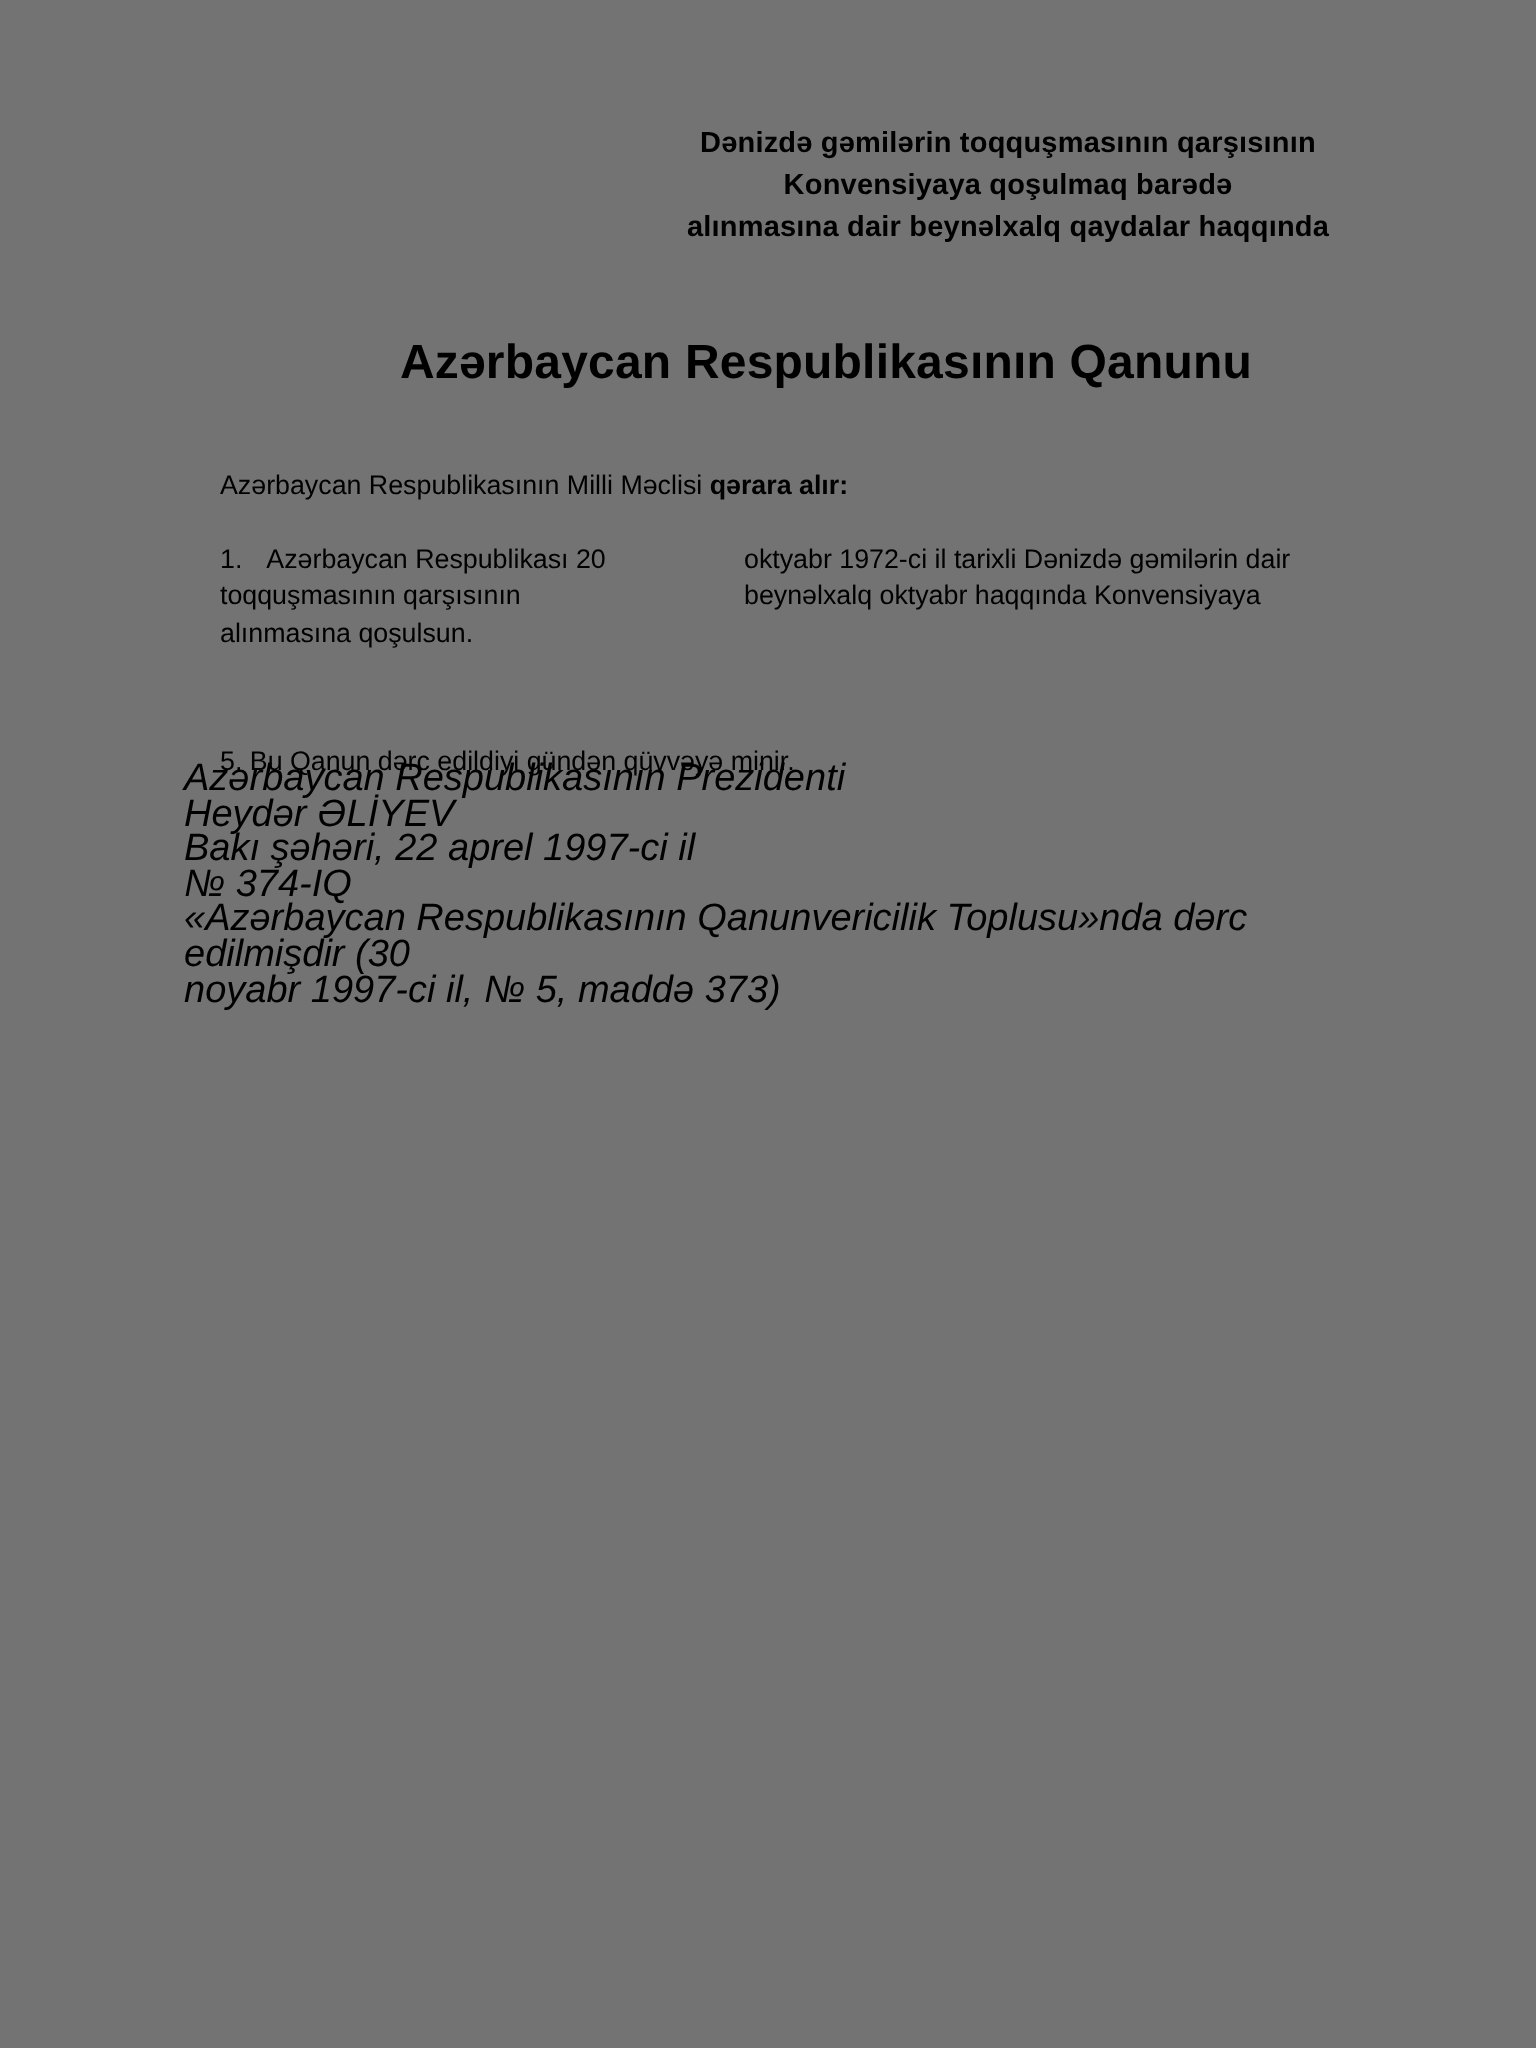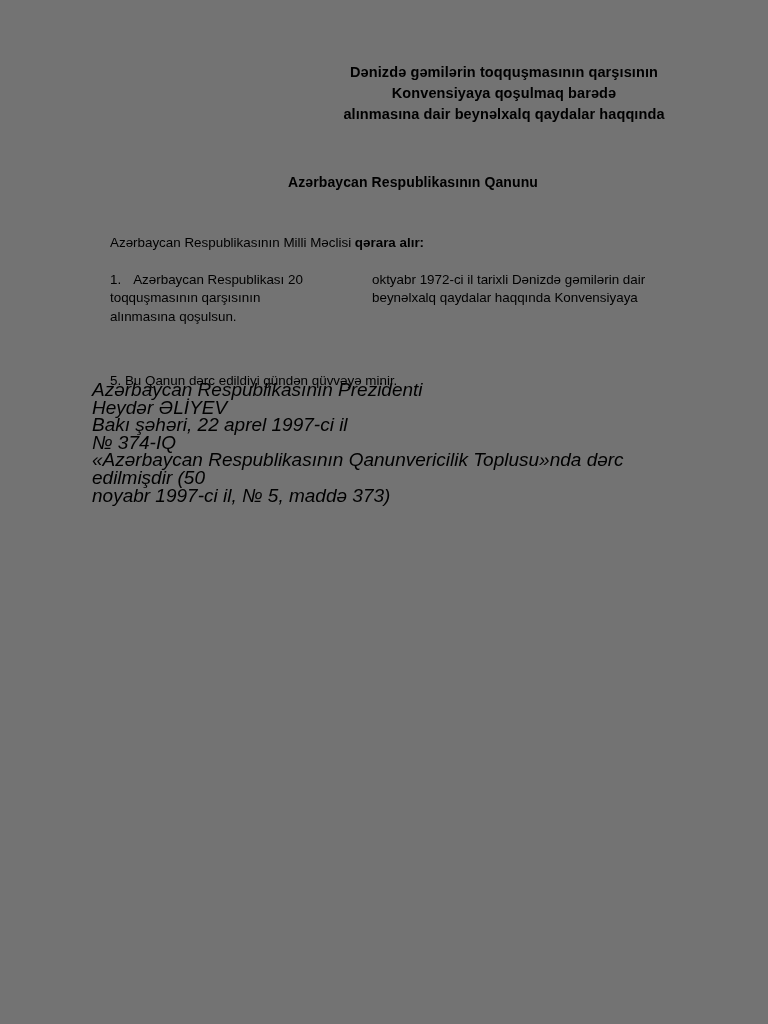--- a/index.html
+++ b/index.html
@@ -37,21 +37,21 @@
   .doc-header .hline { display: block; }
 
   
   .doc-title {
     position: absolute;
     left: 110px;
     top: 168px;
     width: 606px;
     text-align: center;
     font-weight: bold;
-    font-size: 14px;
+    font-size: 24px;
     line-height: 28px;
     letter-spacing: 0.1px;
   }
 
   
   .body-block {
     position: absolute;
     left: 110px;
     top: 234px;
     width: 580px;
@@ -125,29 +125,29 @@
     <p class="para intro"><span>Azərbaycan Respublikasının Milli Məclisi </span><b>qərara alır:</b></p>
 
     <div class="clause-one">
       <div class="col-left">
         <span class="ln"><span>1.</span><span class="num-gap"></span><span>Azərbaycan Respublikası 20</span></span>
         <span class="ln">toqquşmasının qarşısının</span>
         <span class="ln">alınmasına qoşulsun.</span>
       </div>
       <div class="col-right">
         <span class="ln">oktyabr 1972-ci il tarixli Dənizdə gəmilərin dair</span>
-        <span class="ln">beynəlxalq qaydalar haqqında Konvensiyaya</span>
+        <span class="ln">beynəlxalq oktyabr haqqında Konvensiyaya</span>
       </div>
       <p class="para clause-two">5. Bu Qanun dərc edildiyi gündən qüvvəyə minir.</p>
     </div>
 
   </div>
 
   <div class="sign-block">
     <span class="sline">Azərbaycan Respublikasının Prezidenti</span>
     <span class="sline">Heydər ƏLİYEV</span>
     <span class="sline">Bakı şəhəri, 22 aprel 1997-ci il</span>
     <span class="sline">№ 374-IQ</span>
-    <span class="pub">«Azərbaycan Respublikasının Qanunvericilik Toplusu»nda dərc edilmişdir (50</span>
+    <span class="pub">«Azərbaycan Respublikasının Qanunvericilik Toplusu»nda dərc edilmişdir (30</span>
     <span class="pub">noyabr 1997-ci il, № 5, maddə 373)</span>
   </div>
 
 </div>
 
 </body></html>

